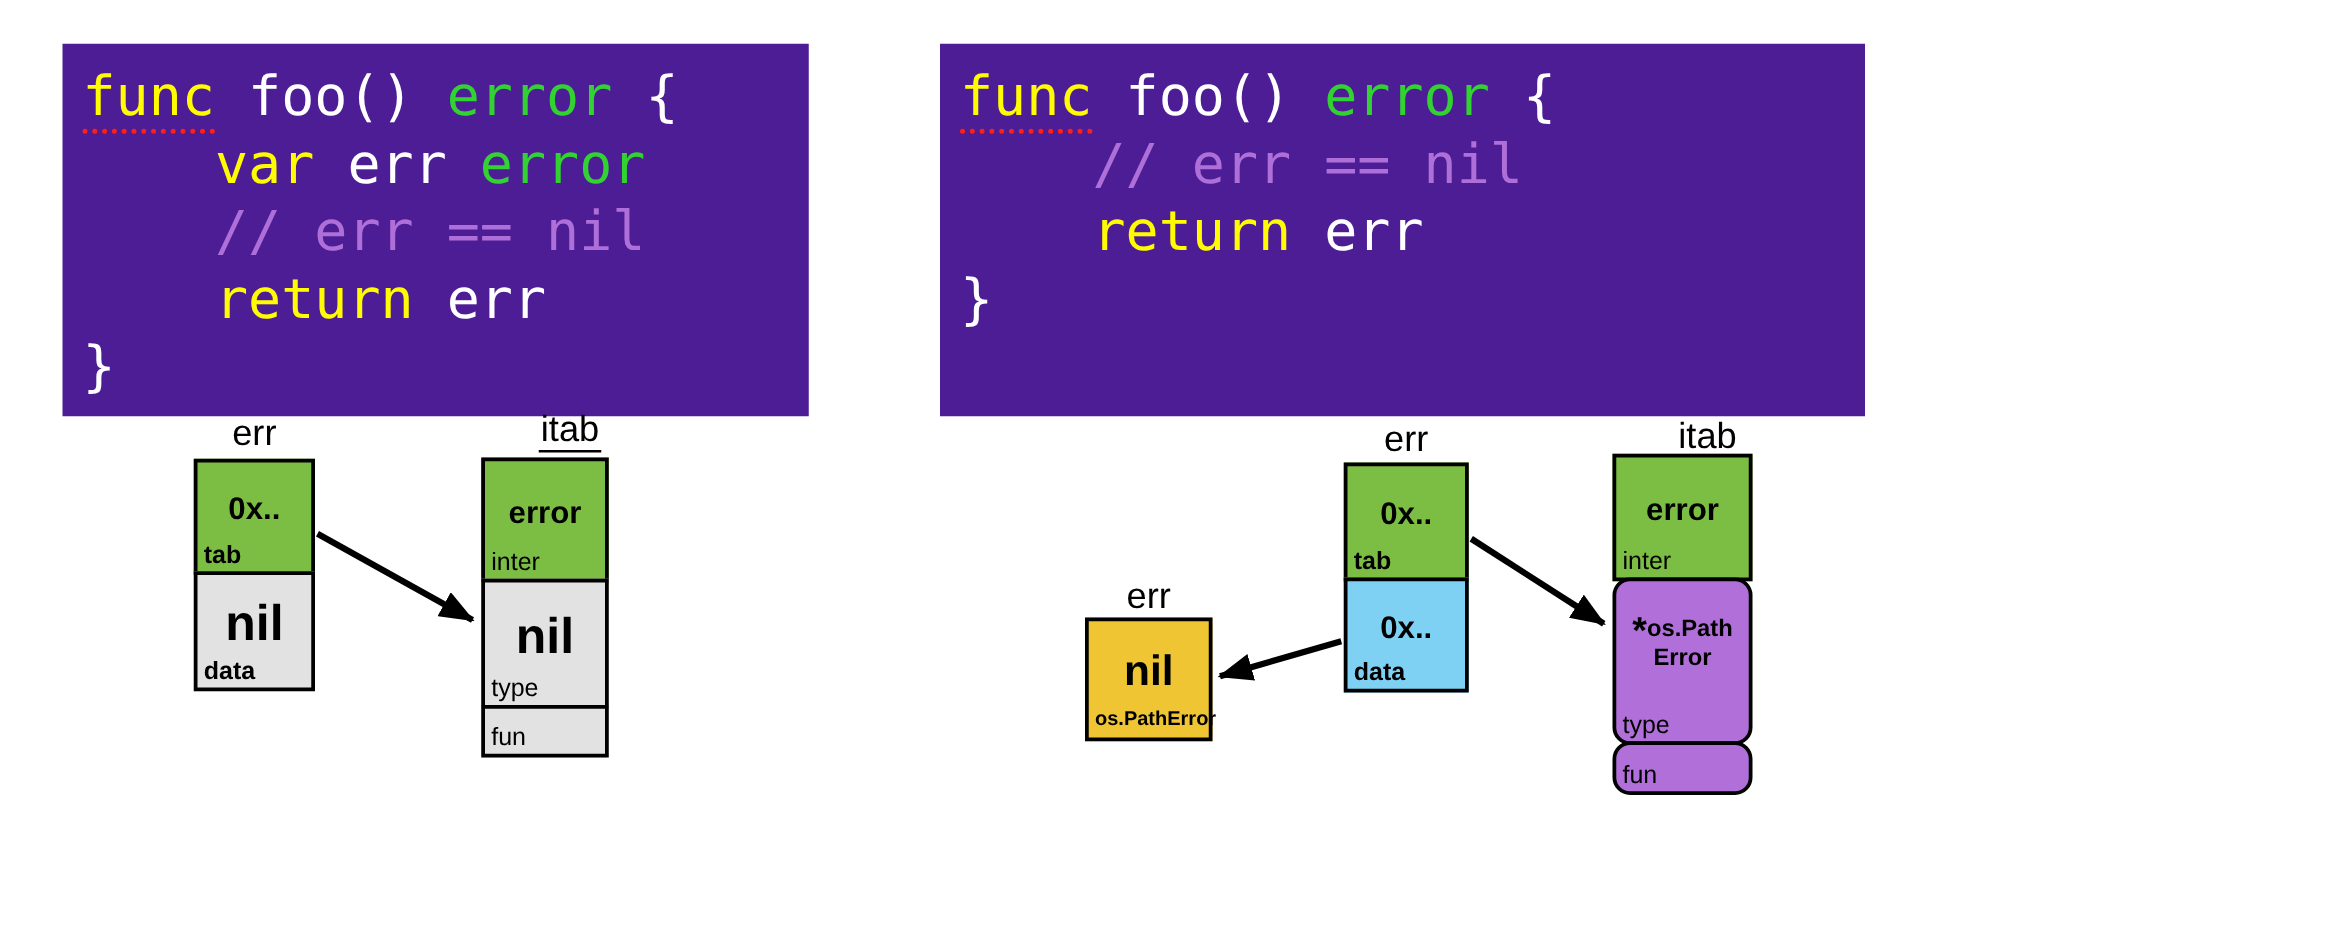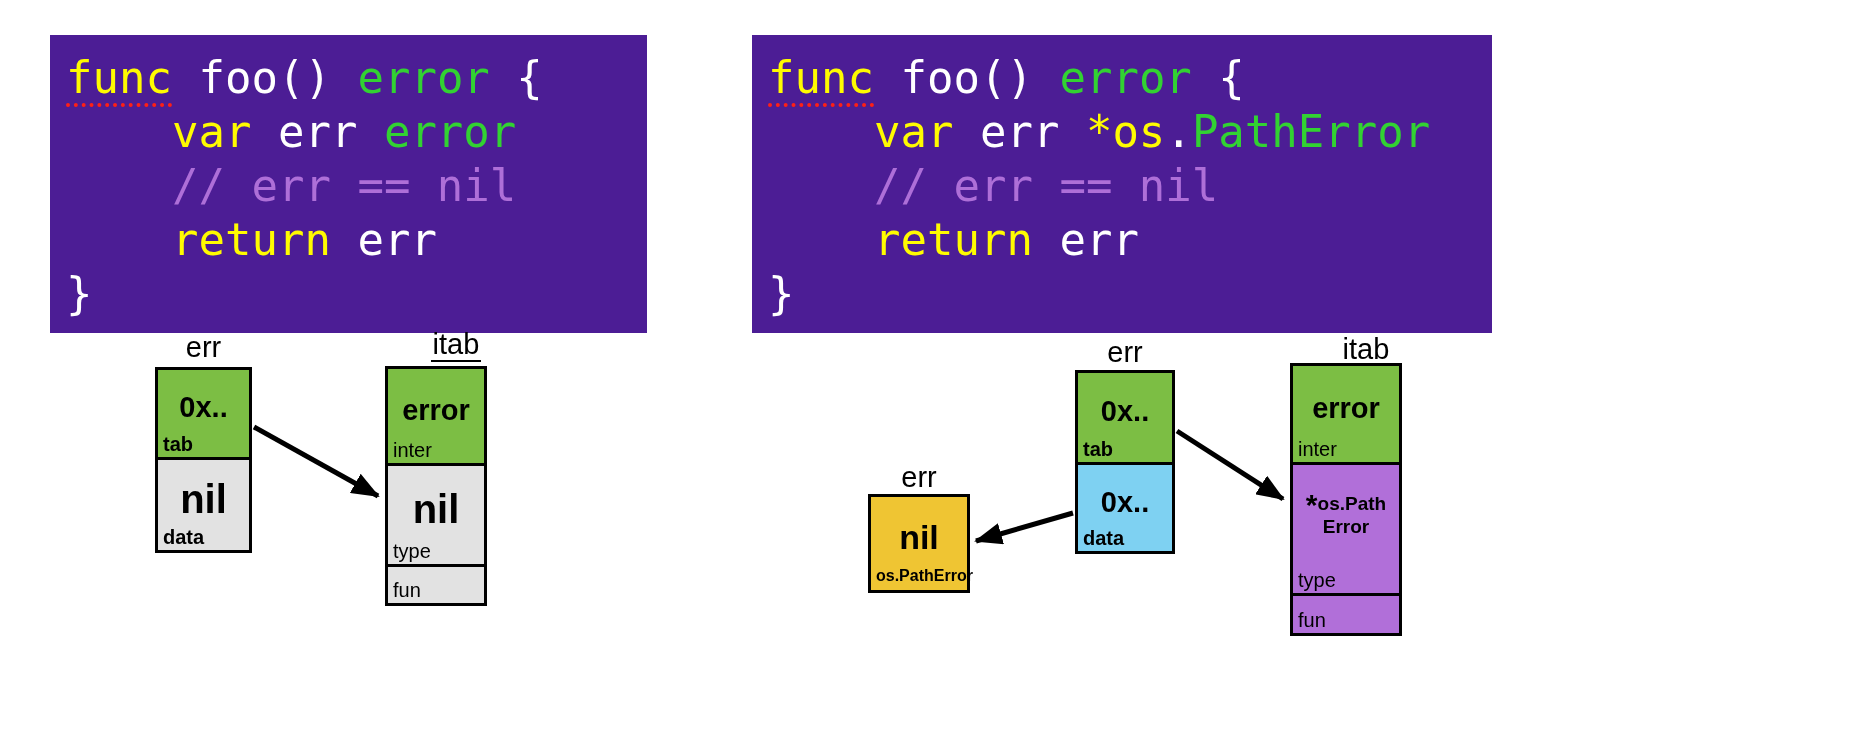--- a/index.html
+++ b/index.html
@@ -45,24 +45,24 @@
     border: 3px solid #000;
     display: flex;
     align-items: center;
     justify-content: center;
   }
   .cell + .cell { margin-top: -3px; }
   .green  { background: var(--green-cell); }
   .gray   { background: var(--gray-cell); }
   .blue   { background: var(--blue-cell); }
   .yellow { background: var(--yellow-cell); }
-  .purple { background: var(--purple-cell); }
+  .purple { background: var(--purple-cell); border-radius: 14px; }
 
   .v { font-weight: bold; color: #000; }
-  .v-md  { font-size: 29px; }
+  .v-md  { font-size: 25px; }
   .v-nil { font-size: 40px; }
   .v-nil-sm { font-size: 34px; }
   .pad-b { padding-bottom: 12px; }
 
   .corner {
     position: absolute;
     left: 5px; bottom: 3px;
     font-size: 20px;
     color: #000;
     font-weight: normal;
@@ -92,21 +92,20 @@
 <div class="code-panel" id="code-left">
   <div class="code-line"><span class="tk-kw squiggle">func</span><span class="tk-pl"> foo() </span><span class="tk-ty">error</span><span class="tk-pl"> {</span></div>
   <div class="code-line"><span class="tk-kw">    var</span><span class="tk-pl"> err </span><span class="tk-ty">error</span></div>
   <div class="code-line"><span class="tk-cm">    // err == nil</span></div>
   <div class="code-line"><span class="tk-kw">    return</span><span class="tk-pl"> err</span></div>
   <div class="code-line"><span class="tk-pl">}</span></div>
 </div>
 
 <div class="code-panel" id="code-right">
   <div class="code-line"><span class="tk-kw squiggle">func</span><span class="tk-pl"> foo() </span><span class="tk-ty">error</span><span class="tk-pl"> {</span></div>
-  <div class="code-line"><span class="tk-kw">    var</span><span class="tk-pl"> err </span><span class="tk-kw">*os</span><span class="tk-pl">.</span><span class="tk-ty">PathError</span></div>
   <div class="code-line"><span class="tk-cm">    // err == nil</span></div>
   <div class="code-line"><span class="tk-kw">    return</span><span class="tk-pl"> err</span></div>
   <div class="code-line"><span class="tk-pl">}</span></div>
 </div>
 
 <div class="diagram-label" style="left:155px; top:331px; width:97px;"><span>err</span></div>
 
 <div class="box" style="left:155px; top:367px; width:97px;">
   <div class="cell green" style="height:93px;">
     <span class="v v-md pad-b">0x..</span>

